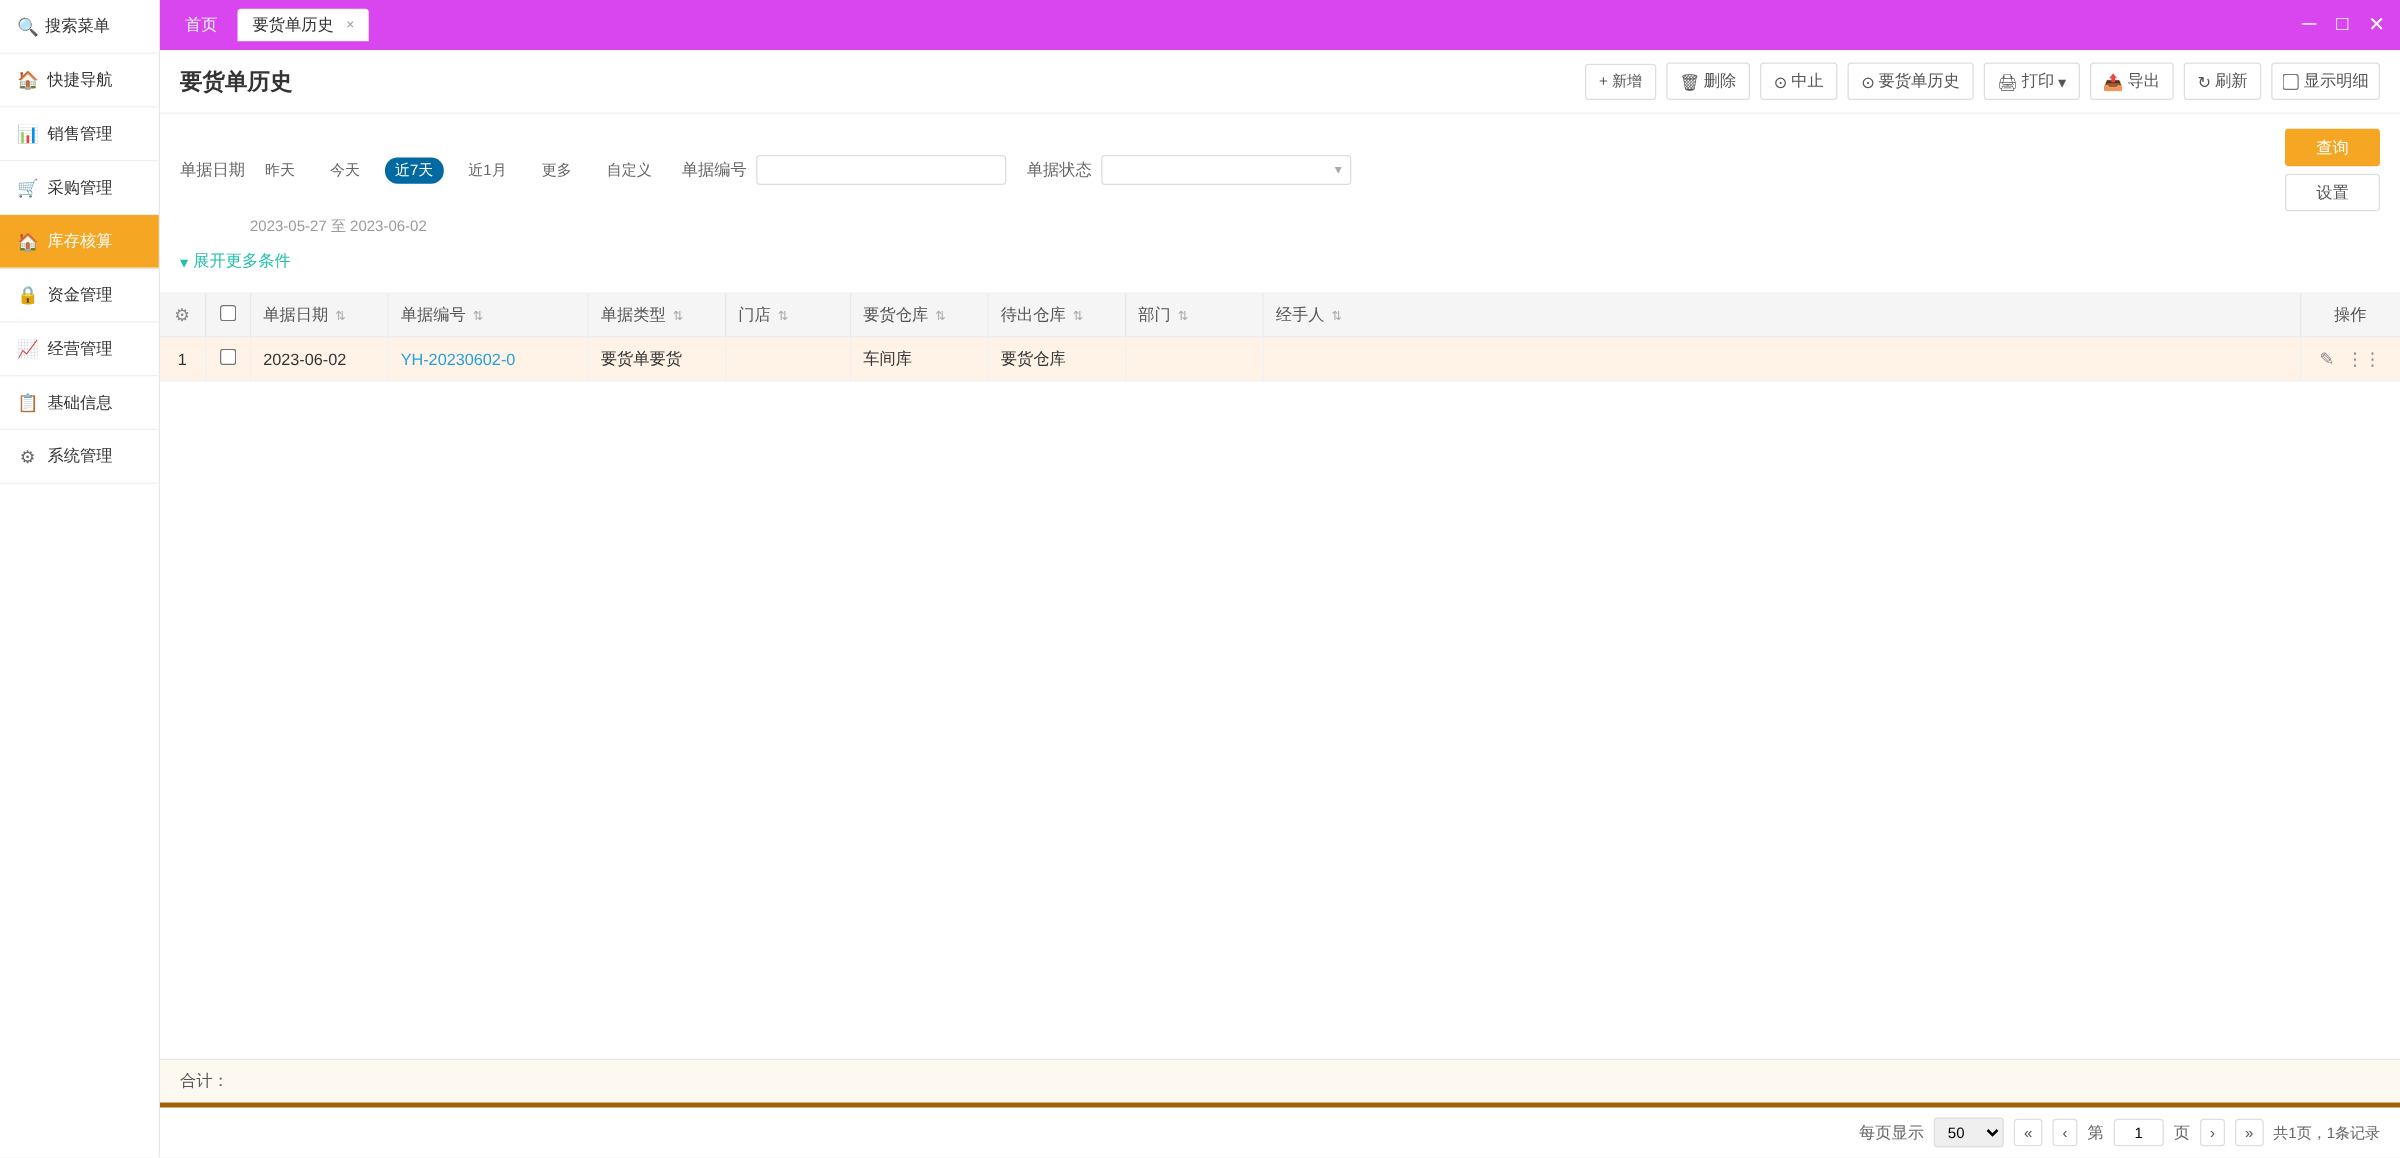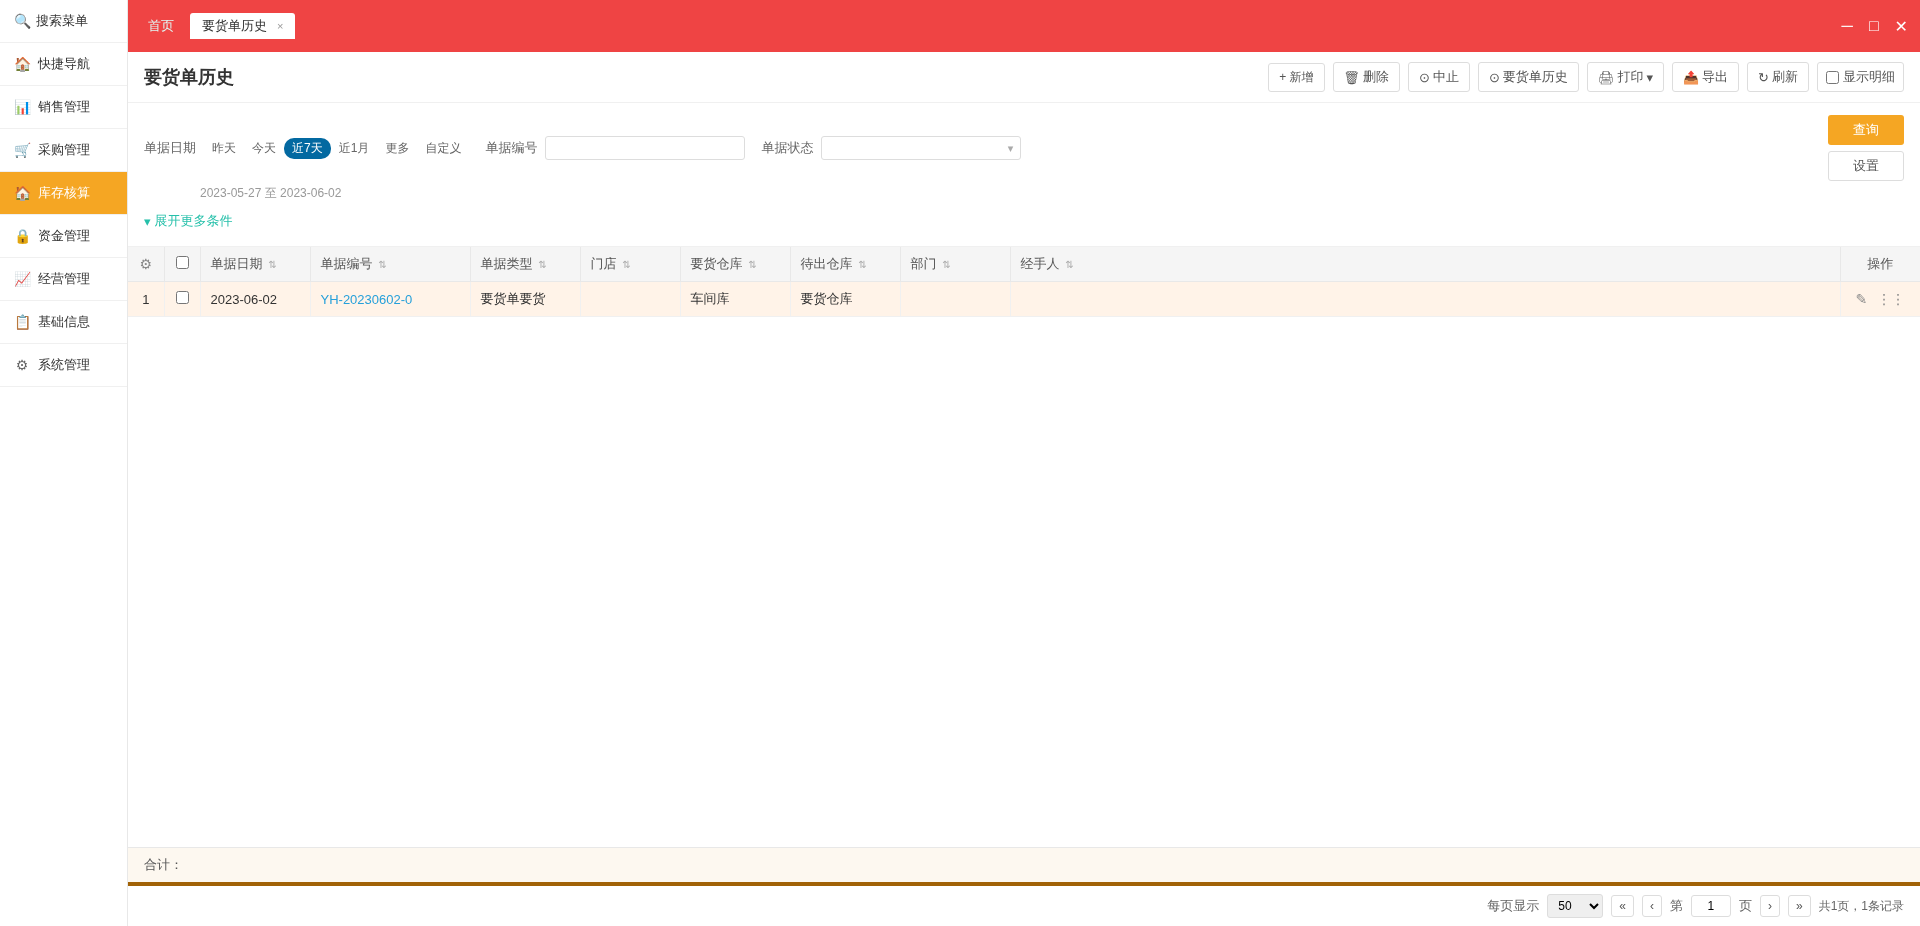--- a/index.html
+++ b/index.html
@@ -43,22 +43,22 @@
     
     .main {
       flex: 1;
       display: flex;
       flex-direction: column;
       overflow: hidden;
     }
 
     
     .topbar {
-      height: 52px;
-      background: #ef4444;
+      height: 40px;
+      background: #d946ef;
       display: flex;
       align-items: center;
       padding: 0 8px;
       gap: 4px;
       flex-shrink: 0;
     }
     .topbar-tab {
       display: flex;
       align-items: center;
       padding: 4px 12px;
@@ -147,21 +147,21 @@
     }
     .filter-group {
       display: flex;
       align-items: center;
       gap: 8px;
     }
     .filter-label { color: #666; font-size: 13px; white-space: nowrap; }
     .filter-date-options {
       display: flex;
       align-items: center;
-      gap: 0;
+      gap: 12px;
     }
     .date-option {
       padding: 2px 8px;
       border-radius: 10px;
       cursor: pointer;
       font-size: 12px;
       color: #666;
     }
     .date-option.active {
       background: #0369a1;

